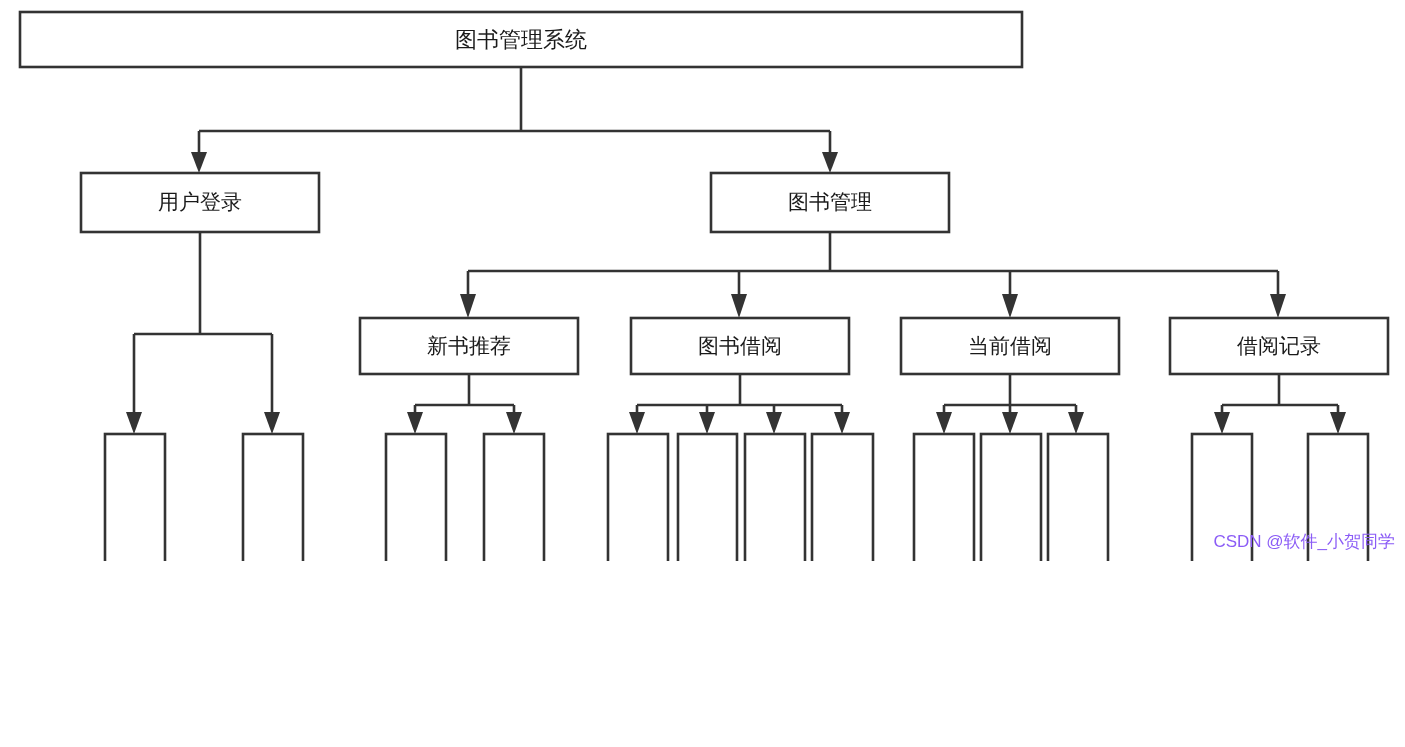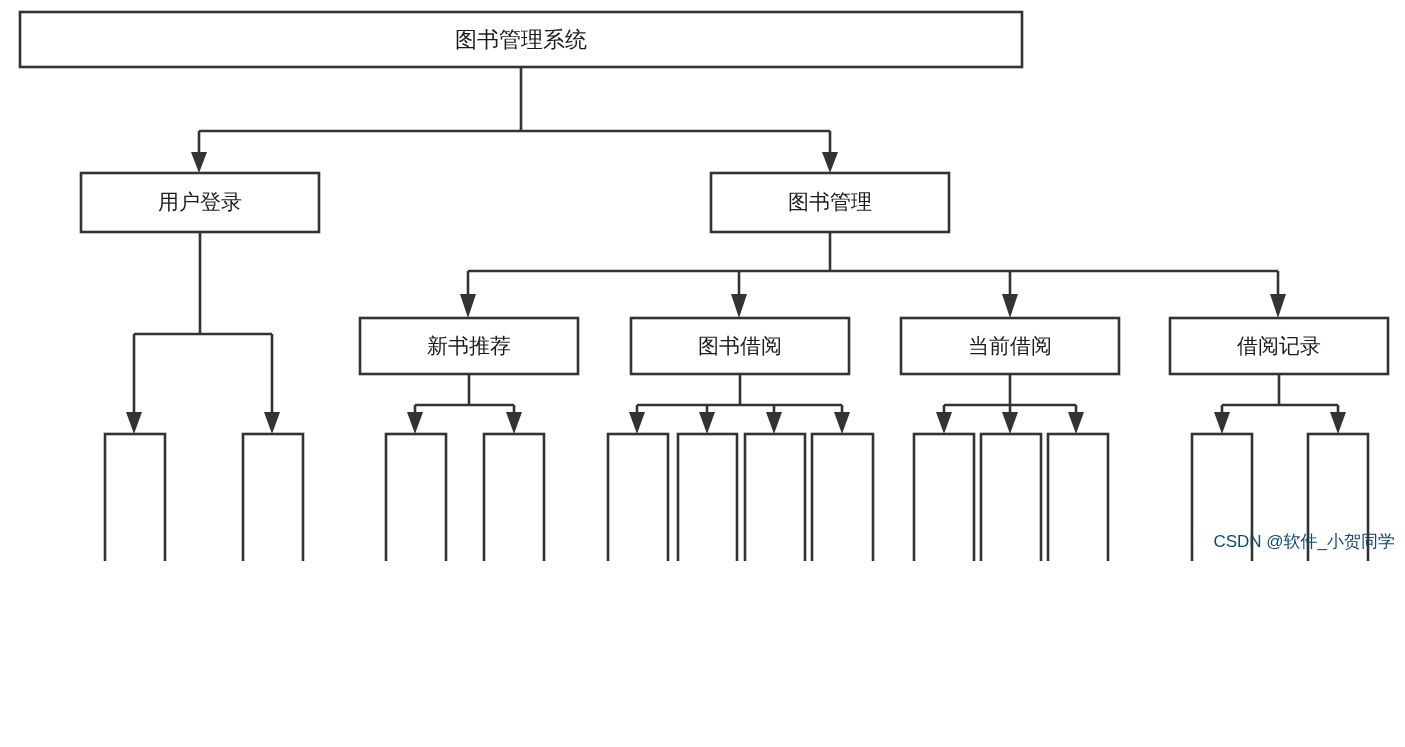--- a/index.html
+++ b/index.html
@@ -69,21 +69,21 @@
     align-items: center;
     justify-content: center;
     pointer-events: none;
   }
   .watermark {
     position: absolute;
     right: 10px;
     bottom: 8px;
     font-family: "Liberation Sans", "DejaVu Sans", sans-serif;
     font-size: 17px;
-    color: #0c4a6e;
+    color: #8b5cf6;
     white-space: nowrap;
     user-select: none;
   }
 </style>
 </head>
 <body>
 
 <div id="diagram-root">
 
   <svg class="diagram-canvas" viewBox="0 0 1405 747" xmlns="http://www.w3.org/2000/svg">

